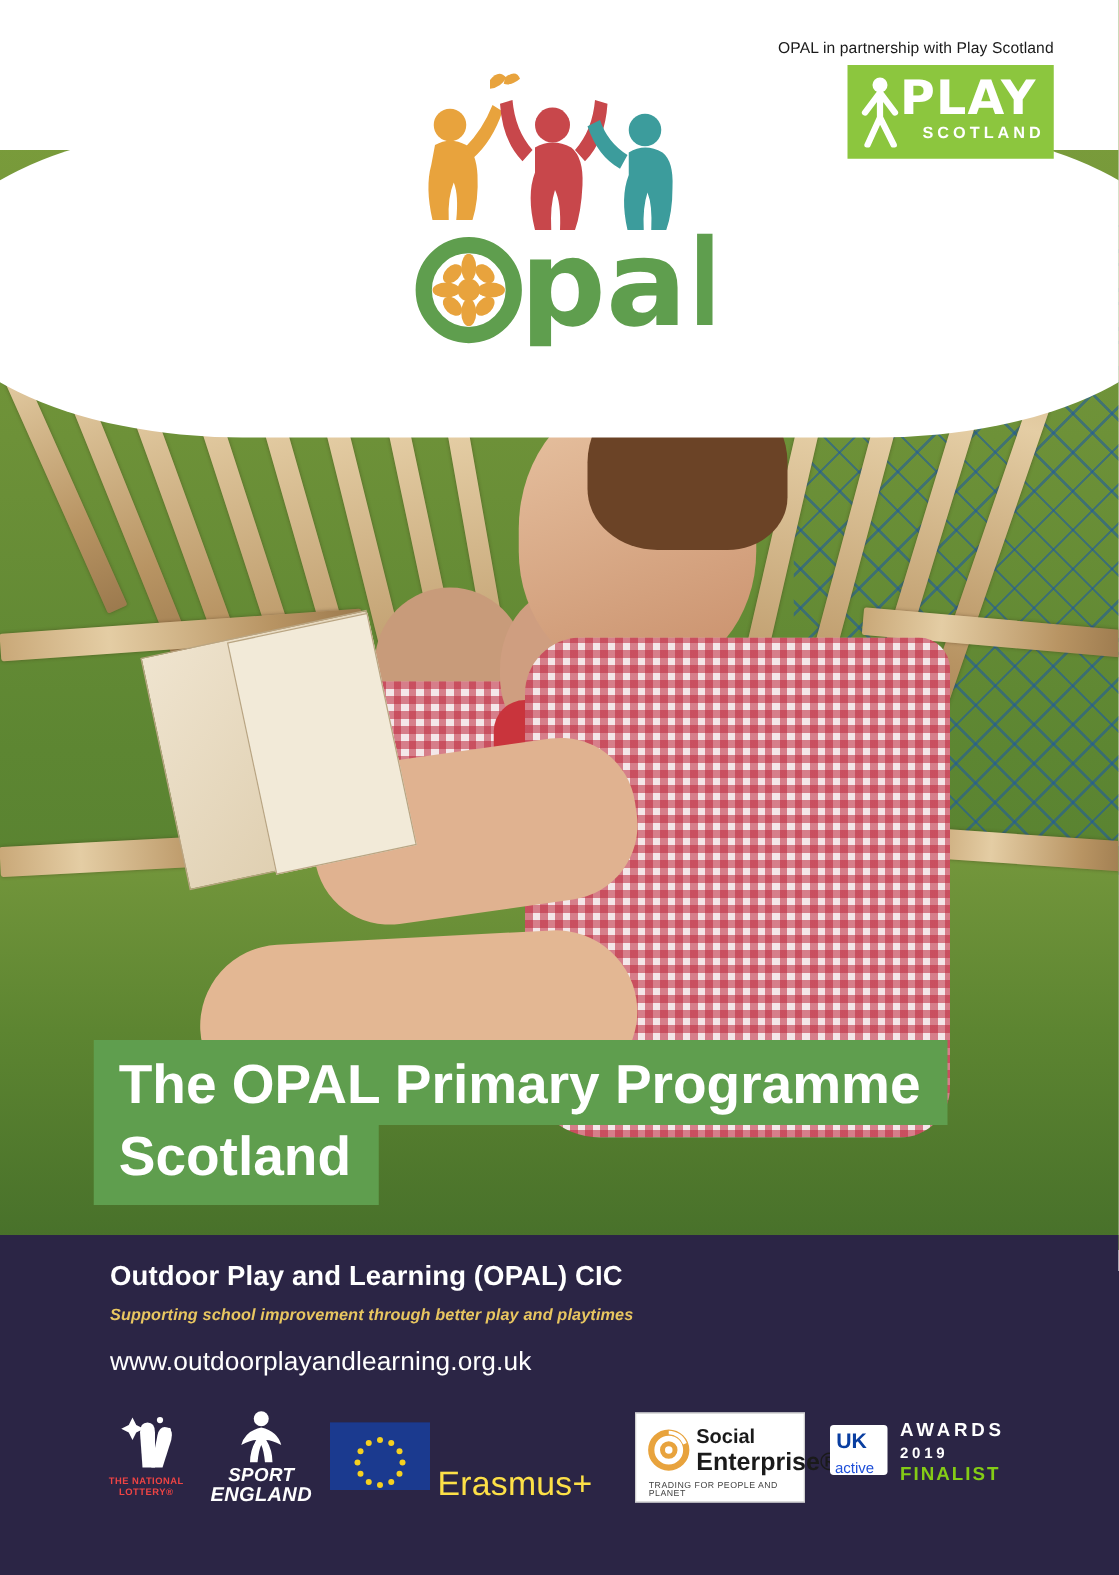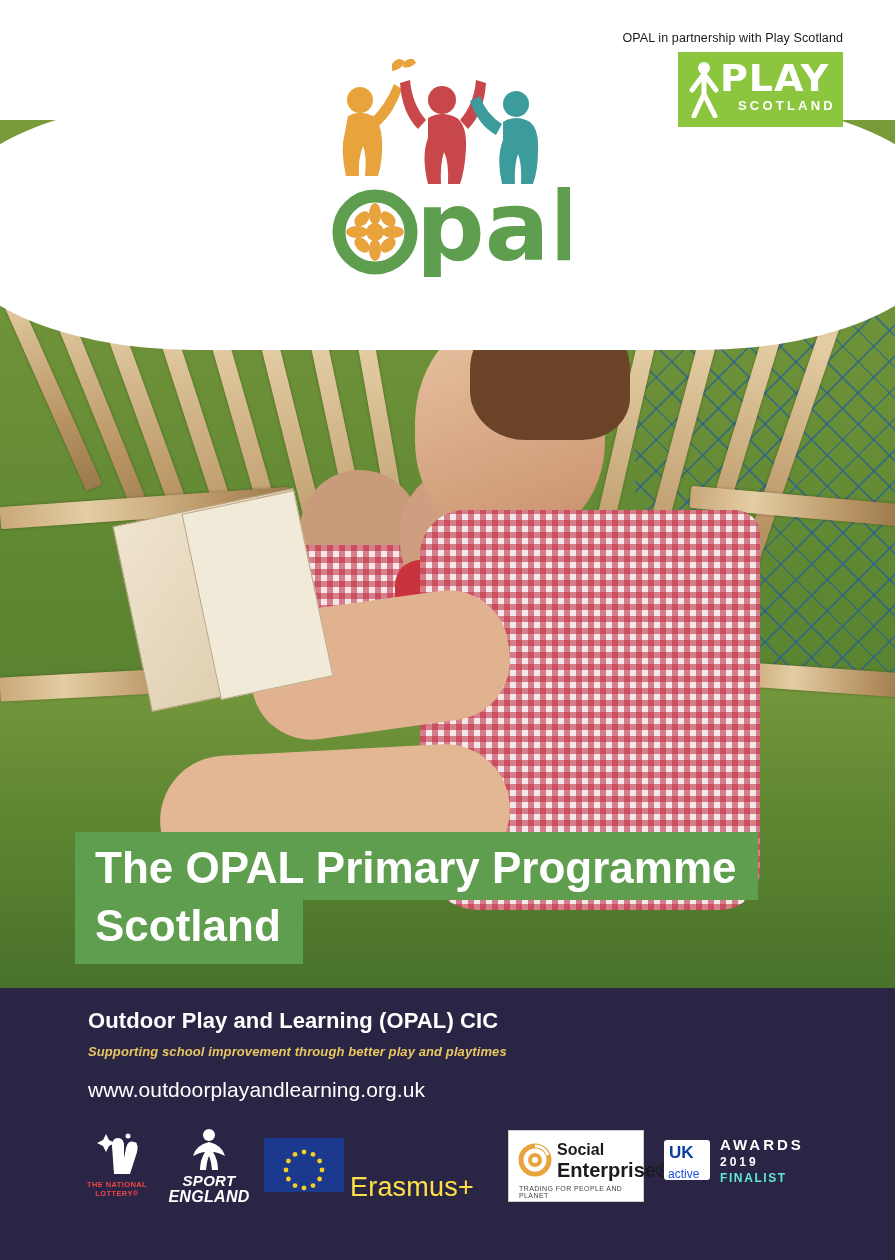--- a/index.html
+++ b/index.html
@@ -246,22 +246,22 @@
   }
   .ukactive .aw {
     position:absolute; left:56px; top:2px; color:#ffffff;
     font-size:15px; font-weight:bold; letter-spacing:3px;
   }
   .ukactive .yr {
     position:absolute; left:56px; top:21px; color:#ffffff;
     font-size:12px; font-weight:bold; letter-spacing:3px;
   }
   .ukactive .fin {
-    position:absolute; left:56px; top:37px; color:#5eead4;
-    font-size:12px; font-weight:bold; letter-spacing:1.6px;
+    position:absolute; left:56px; top:37px; color:#84cc16;
+    font-size:15px; font-weight:bold; letter-spacing:1.6px;
   }
 </style>
 </head>
 <body>
 
 <div class="page">
 
   <div class="photo">
     <div class="sky"></div>
     <div class="netting"></div>

